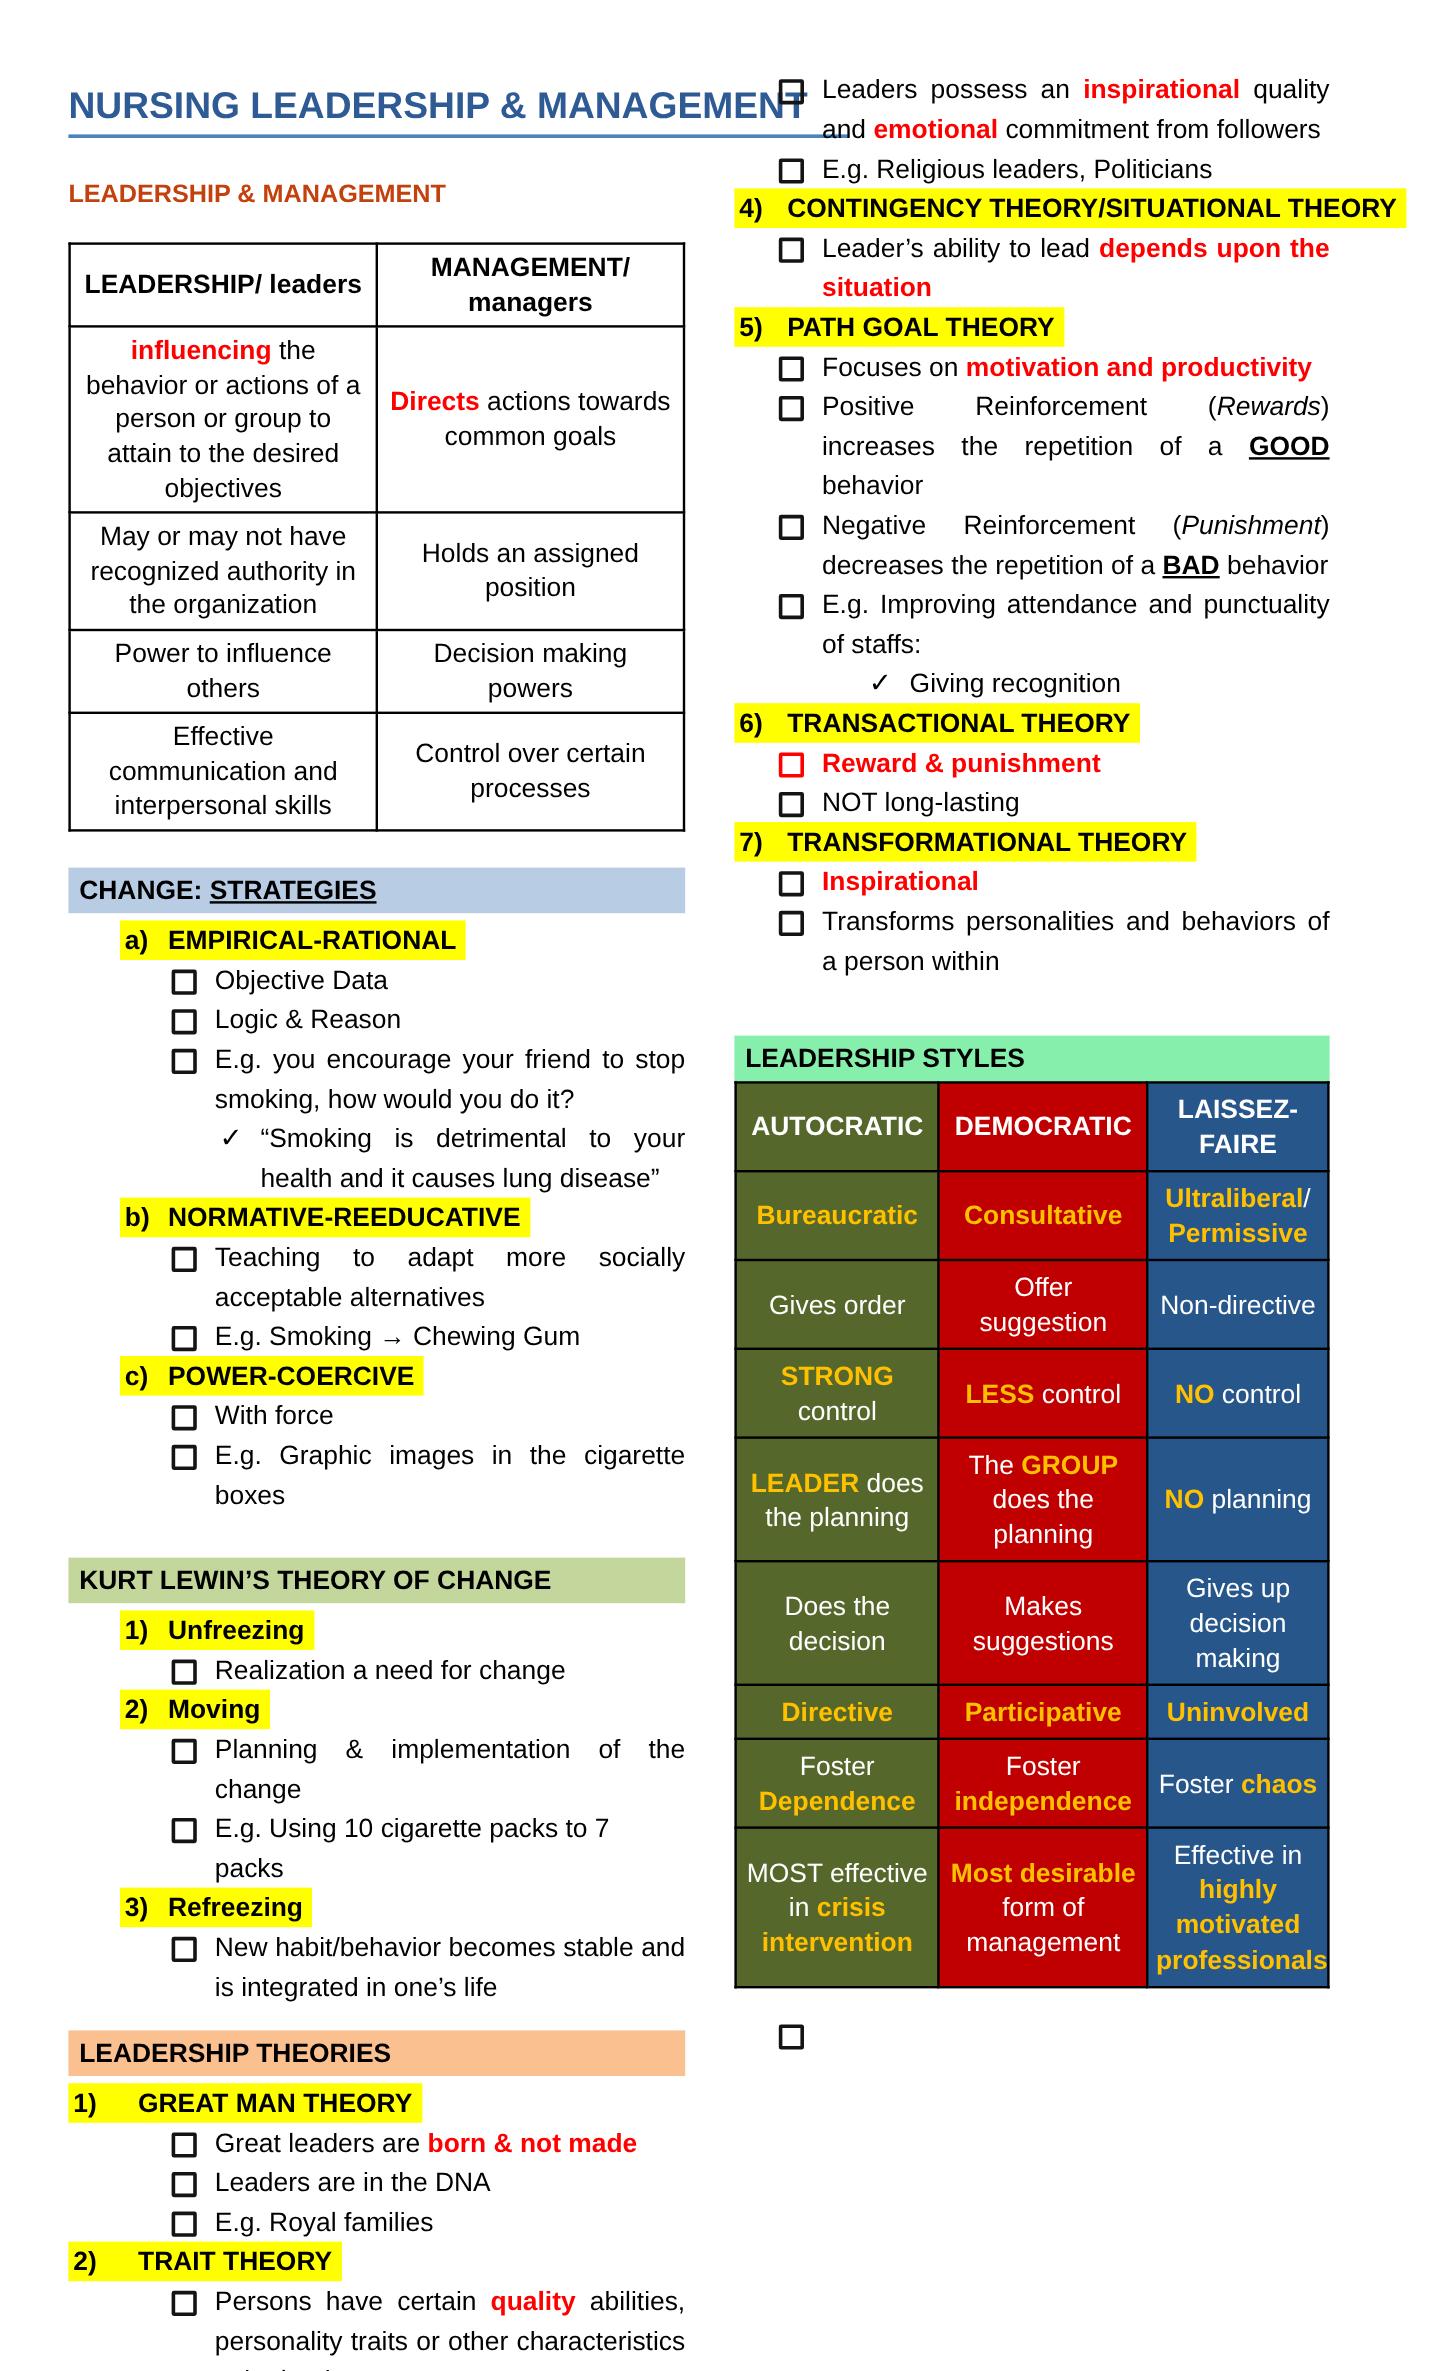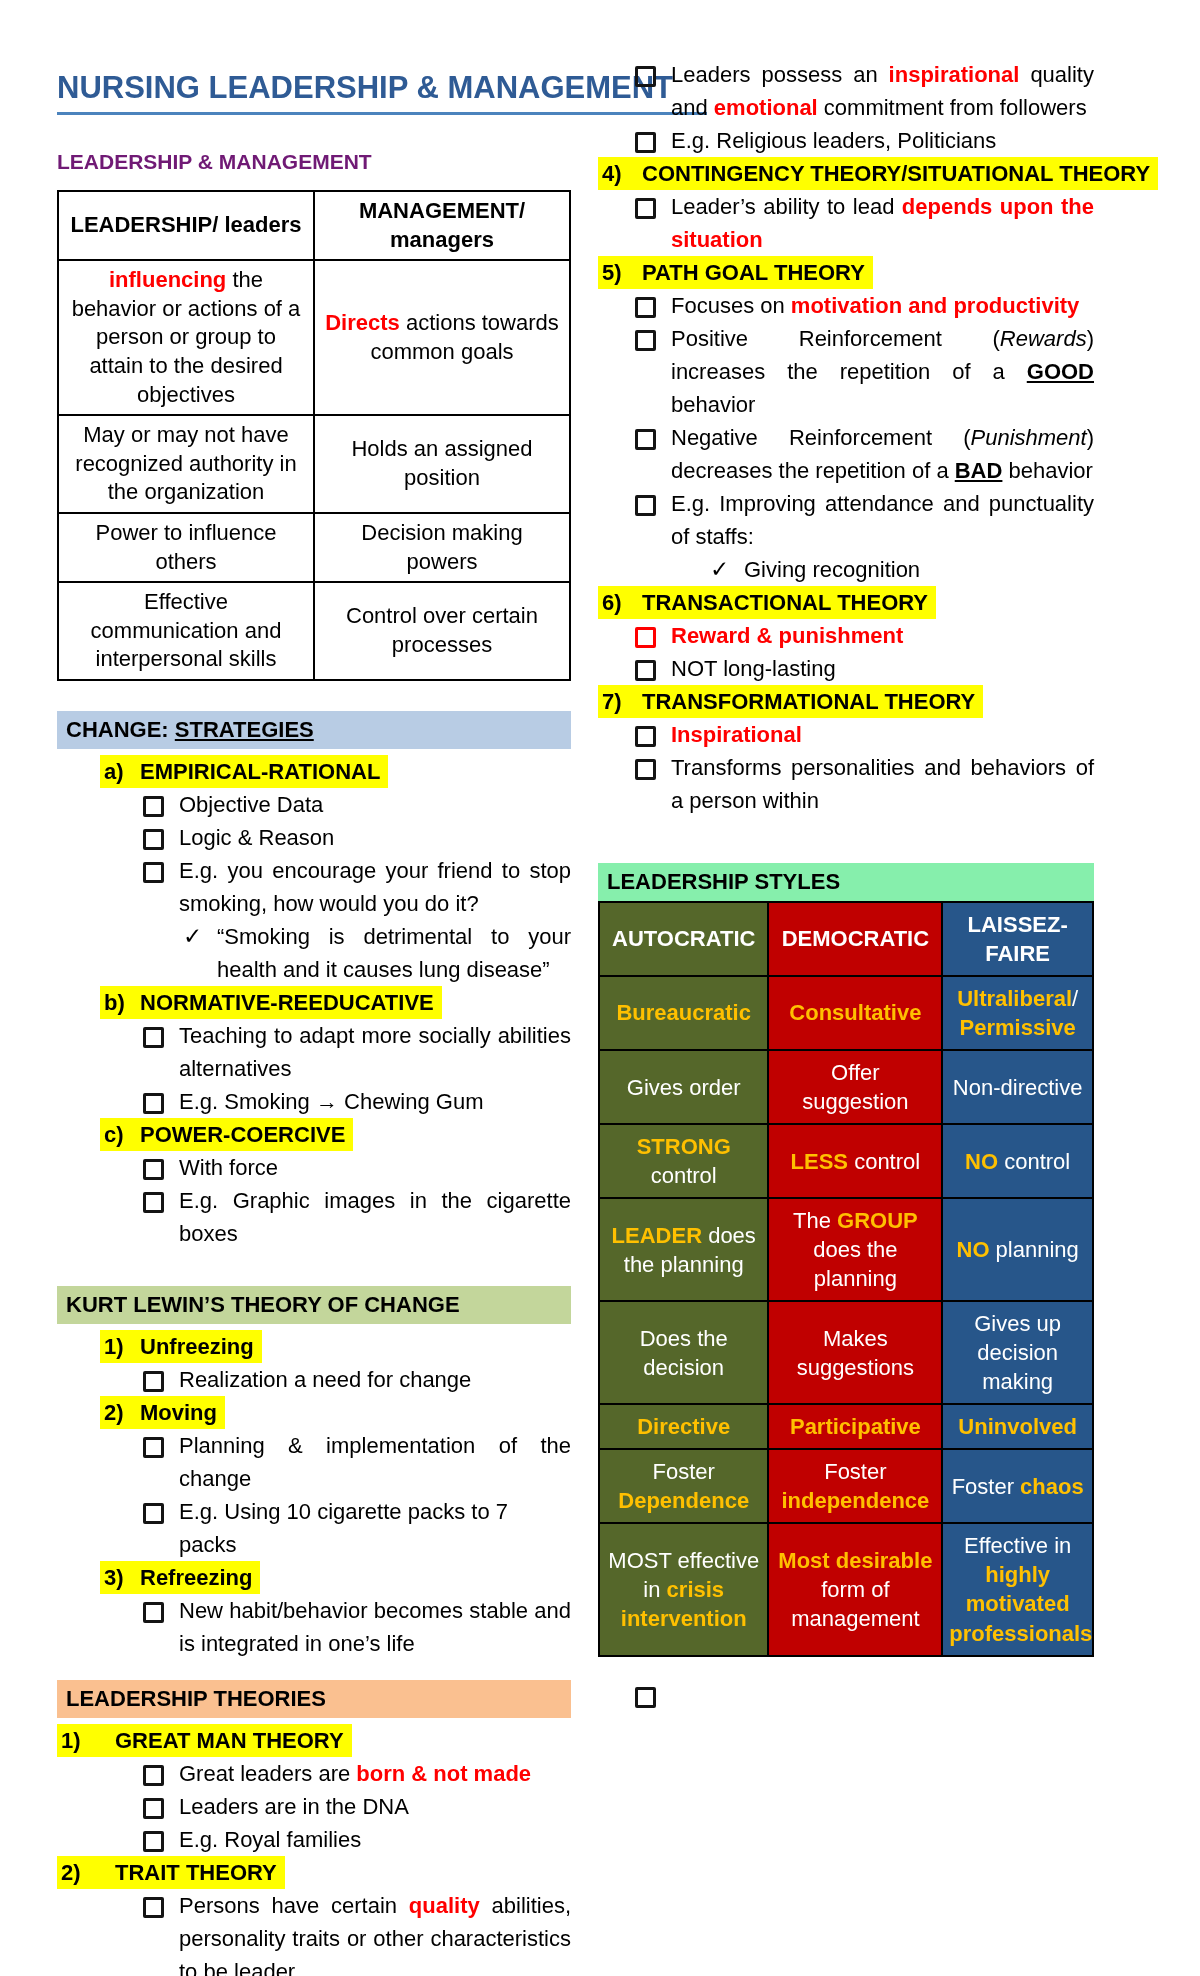--- a/index.html
+++ b/index.html
@@ -1,25 +1,25 @@
 <!DOCTYPE html>
 <html><head>
 <meta charset="utf-8">
 <style>
   html,body{margin:0;padding:0;background:#ffffff;}
   .page{position:relative;width:1200px;height:1976px;background:#ffffff;
         font-family:"Liberation Sans",sans-serif;font-size:22px;color:#000;overflow:hidden;}
   .col{position:absolute;top:0;}
   .col-left{left:57px;width:514px;}
-  .col-right{left:598px;width:496px;}
+  .col-right{left:612px;width:496px;}
 
   
   .title{margin-top:70px;font-size:31px;font-weight:bold;color:#2F5B95;white-space:nowrap;}
   .title-rule{position:absolute;left:57px;top:112px;width:650px;border-top:3px solid #4B83BD;}
-  .h2{margin-top:44px;margin-bottom:16px;font-size:21px;font-weight:bold;color:#701a75;}
+  .h2{margin-top:44px;margin-bottom:28px;font-size:21px;font-weight:bold;color:#c2410c;}
 
   
   table.cmp{width:100%;border-collapse:collapse;table-layout:fixed;}
   table.cmp th, table.cmp td{border:2px solid #000;text-align:center;vertical-align:middle;
         padding:5px 10px;font-size:22px;line-height:1.3;}
   table.cmp th{font-weight:bold;}
 
   
   .band{font-weight:bold;font-size:22px;line-height:1.45;padding:3px 0 3px 9px;margin:6px 0;}
   .band-blue{background:#B8CCE4;margin-top:30px;}
@@ -138,21 +138,21 @@
     </div>
 
     <div class="li-head ind-a">
       <span class="hl">
         <span class="num-a">b)</span>
         <span class="lbl">NORMATIVE-REEDUCATIVE</span>
       </span>
     </div>
     <div class="li-check l">
       <span class="cb"></span>
-      <span class="txt just">Teaching to adapt more socially abilities alternatives</span>
+      <span class="txt just">Teaching to adapt more socially acceptable alternatives</span>
     </div>
     <div class="li-check l">
       <span class="cb"></span>
       <span class="txt">E.g. Smoking → Chewing Gum</span>
     </div>
 
     <div class="li-head ind-a">
       <span class="hl">
         <span class="num-a">c)</span>
         <span class="lbl">POWER-COERCIVE</span>

